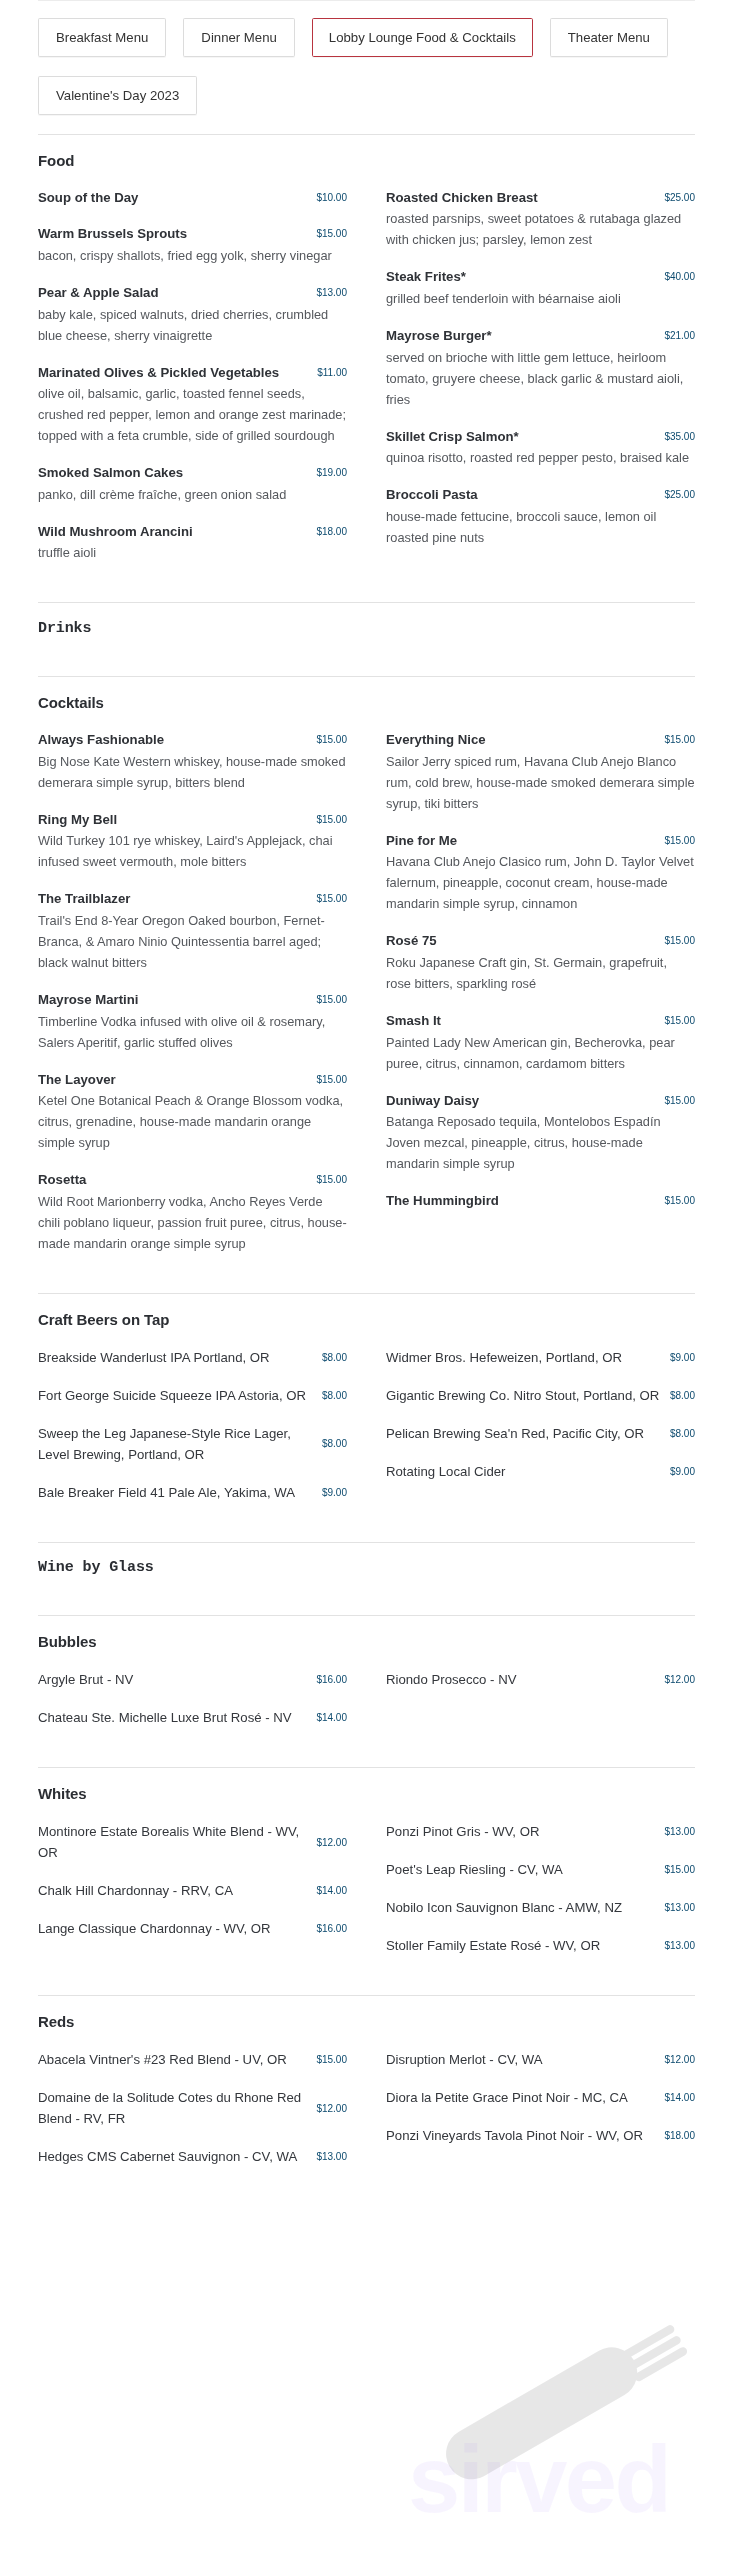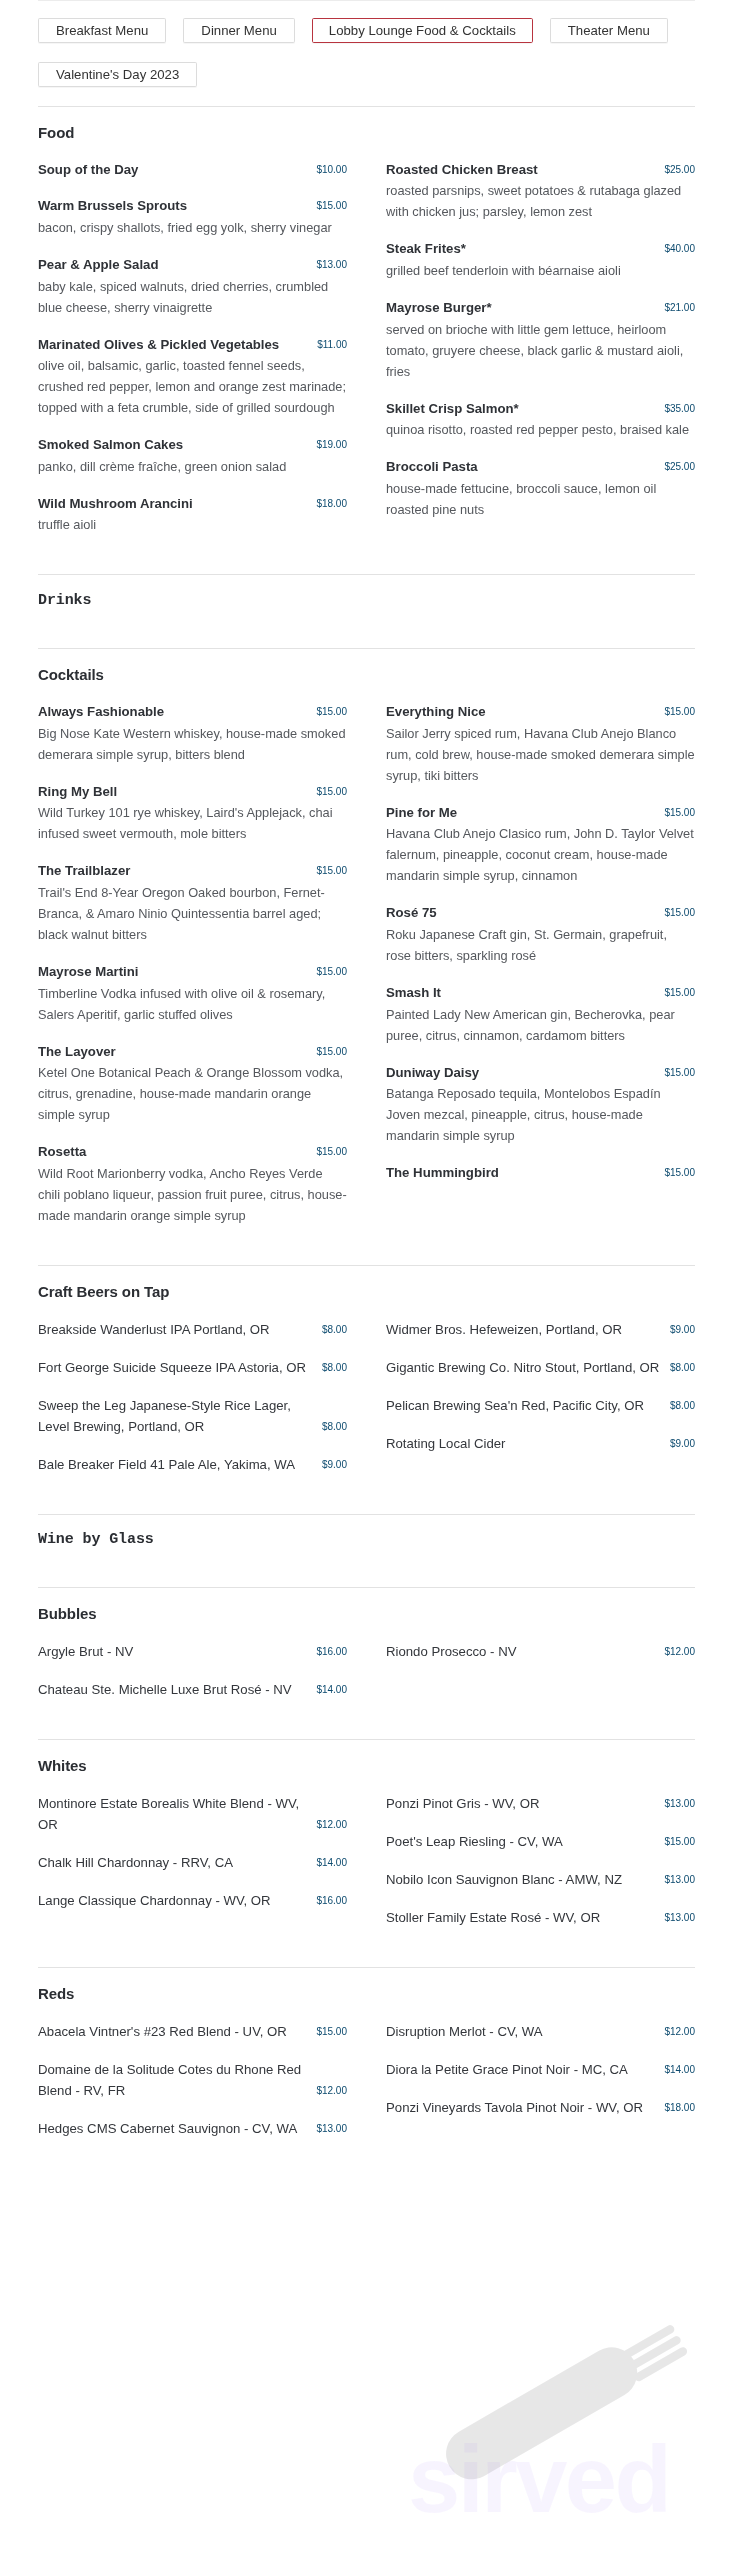--- a/index.html
+++ b/index.html
@@ -8,35 +8,35 @@
     font-family: "Liberation Sans", "DejaVu Sans", sans-serif;
     color: #2f3237;
     position: relative;
     min-height: 2576px;
     overflow-x: hidden;
   }
   .wrap { width: 657px; margin-left: 38px; position: relative; }
   .top-rule { height: 0.9px; background: #ececec; margin-top: 0; }
   .tabs { display: flex; flex-wrap: wrap; gap: 19px 17px; padding-top: 17px; padding-bottom: 19px; width: 657px; }
   .tab {
-    height: 25px; border: 0.9px solid #dcdcdc; border-radius: 1.7px;
+    height: 39px; border: 0.9px solid #dcdcdc; border-radius: 1.7px;
     padding: 0 17px; display: flex; align-items: center;
     font-size: 13.2px; color: #333; background: #fff; cursor: pointer;
     box-shadow: 0 0.9px 0.9px rgba(0,0,0,0.04);
   }
   .tab.active { border: 1.7px solid #b8343f; padding: 0 16px; }
   .rule { height: 0.9px; background: #e2e2e2; width: 657px; }
   .section { padding-top: 17px; padding-bottom: 22px; }
   .section-title { font-size: 15px; font-weight: bold; color: #2b2e33; margin-bottom: 19px; letter-spacing: -0.1px; }
   .section.empty { padding-bottom: 39px; font-family: Liberation Mono, monospace; }
   .section.empty .section-title { margin-bottom: 0; }
   .cols { display: flex; gap: 39px; }
   .col { width: 309px; }
   .item { margin-bottom: 17px; }
-  .item-head { display: flex; justify-content: space-between; align-items: flex-end; }
+  .item-head { display: flex; justify-content: space-between; align-items: center; }
   .item-name { font-size: 13.2px; font-weight: bold; color: #2f3237; line-height: 19.6px; }
   .item-price { font-size: 10px; color: #0c4a6e; line-height: 19.6px; white-space: nowrap; padding-left: 5.1px; }
   .item-desc { font-size: 12.8px; color: #55585d; line-height: 21px; margin-top: 1px; }
   .simple .item-name { font-weight: normal; color: #34373c; line-height: 21px; }
   .simple .item-price { line-height: 21px; }
   .simple .item { margin-bottom: 17px; }
   .watermark {
     position: absolute; left: 401px; top: 2251px; width: 315px; height: 315px;
     pointer-events: none; opacity: 0.09;
   }

